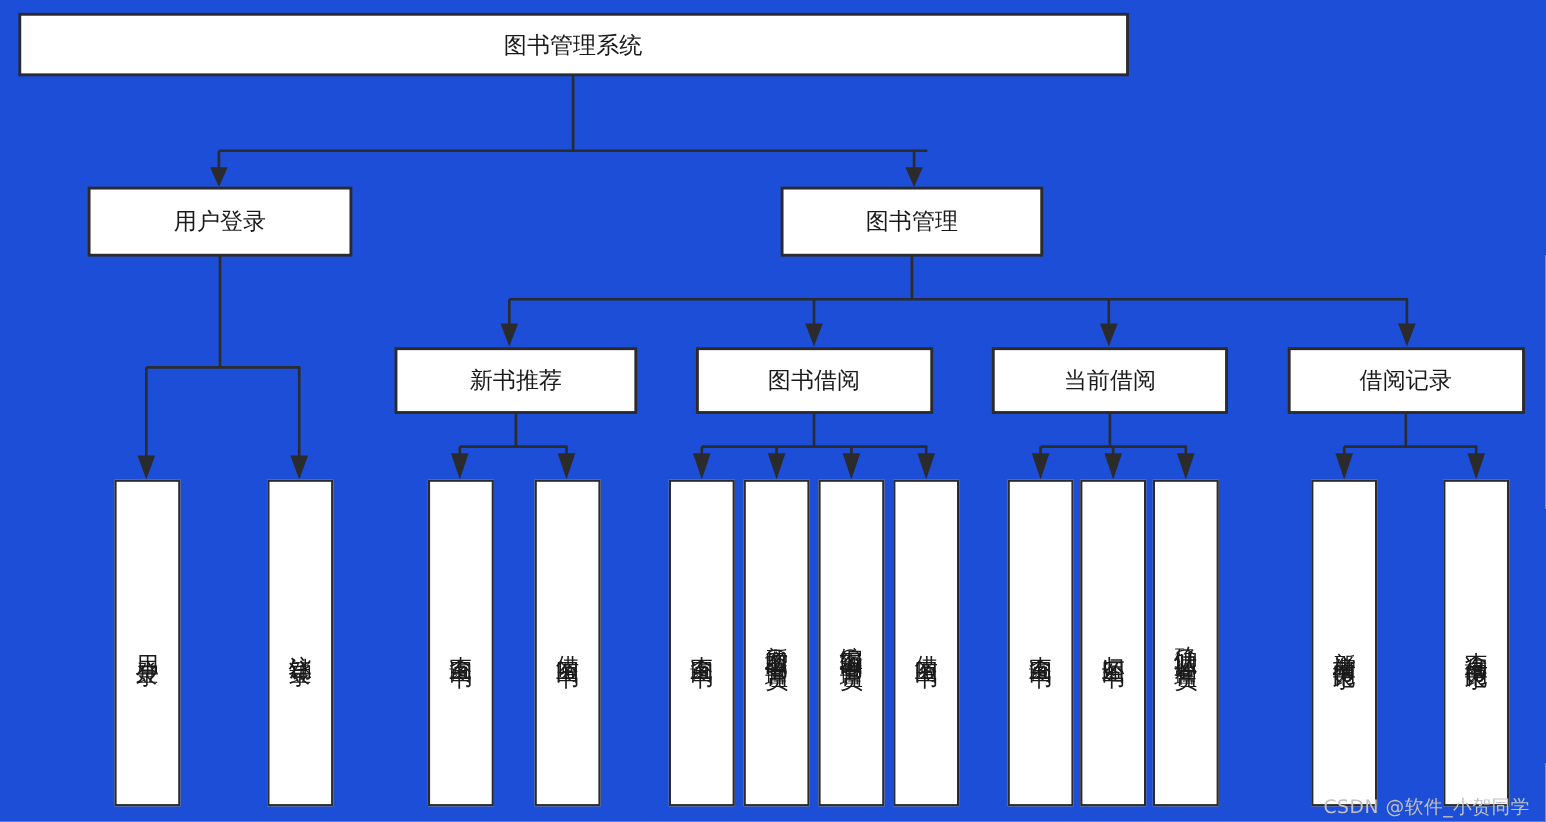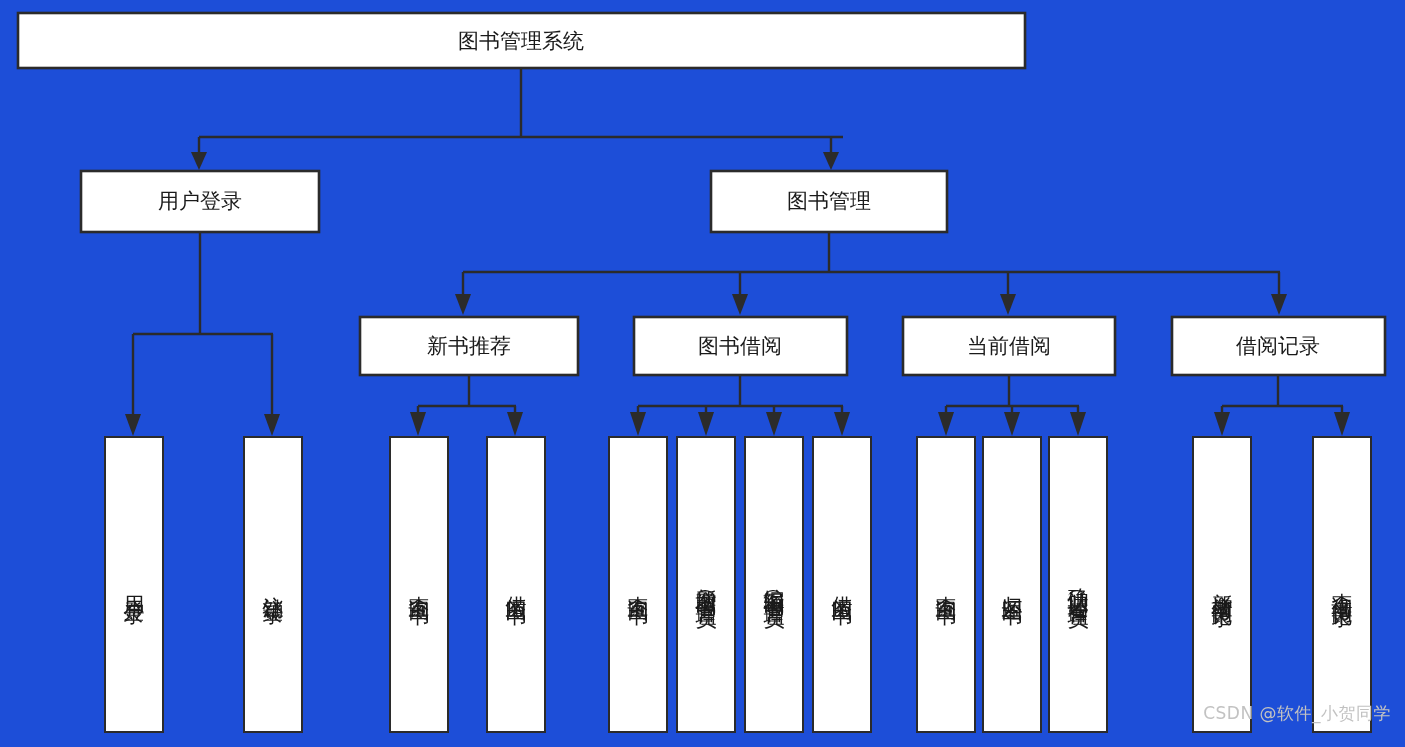--- a/index.html
+++ b/index.html
@@ -46,21 +46,21 @@
   .node-label-h {
     font-family: "DejaVu Sans", "Liberation Sans", sans-serif;
     font-size: 21px;
     fill: #1a1a1a;
     text-anchor: middle;
     dominant-baseline: middle;
   }
   .watermark-text {
     position: absolute;
     right: 14px;
-    bottom: 22px;
+    bottom: 2px;
     font-family: "DejaVu Sans", "Liberation Sans", sans-serif;
     font-size: 17px;
     color: #c2c2c2;
     white-space: nowrap;
     letter-spacing: 0.5px;
     pointer-events: none;
   }
   .vlabel-wrap {
     display: flex;
     align-items: center;

